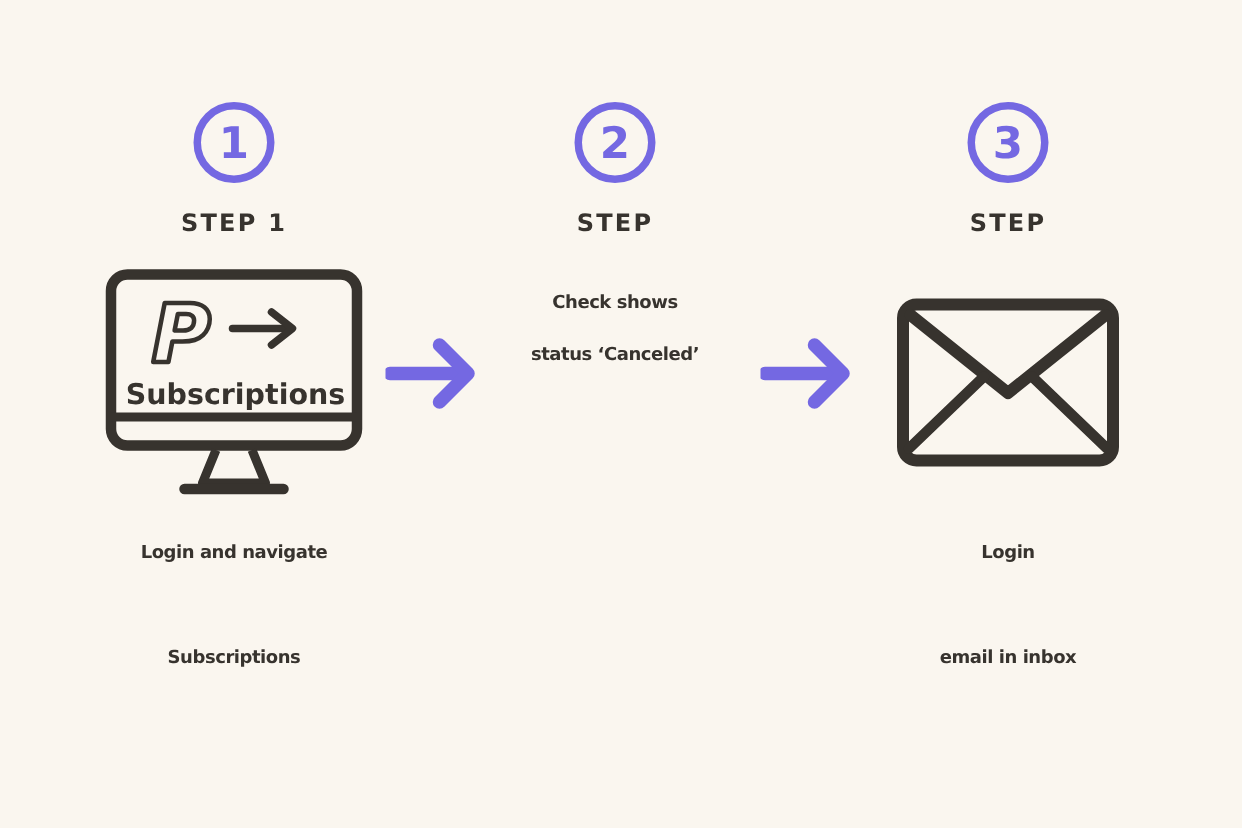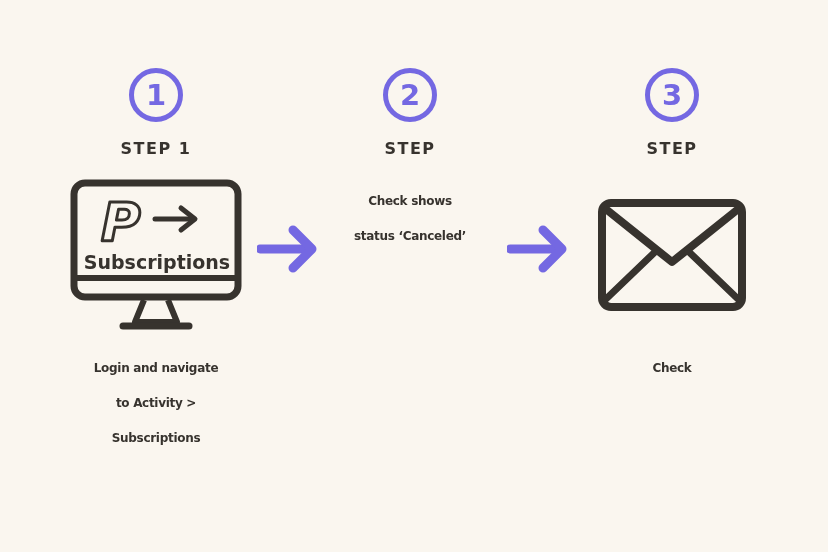--- a/index.html
+++ b/index.html
@@ -95,21 +95,21 @@
         <text class="stroke" x="32" y="62" font-size="54" font-style="italic" font-weight="bold" stroke-width="3" stroke-linejoin="round">P</text>
         <g>
           <line class="stroke" x1="86" y1="40" x2="122" y2="40" stroke-width="5" stroke-linecap="round"></line>
           <path class="stroke" d="M112 29 L126 40 L112 51" stroke-width="5" stroke-linecap="round" stroke-linejoin="round"></path>
         </g>
         <text class="ink-fill" x="88" y="90" font-size="19" font-weight="bold" text-anchor="middle">Subscriptions</text>
       </svg>
     </div>
     <div class="caption">
       <span>Login and navigate</span><br>
-      <span>to Activity &gt;</span><br>
+      <br>
       <span>Subscriptions</span>
     </div>
   </div>
 
   <svg class="flow-arrow flow-arrow-1" width="66" height="56" viewBox="0 0 66 56">
     <line class="accent-stroke" x1="3" y1="28" x2="45" y2="28" stroke-width="9" stroke-linecap="round"></line>
     <path class="accent-stroke" d="M36 9 L55 28 L36 47" stroke-width="9" stroke-linecap="round" stroke-linejoin="round"></path>
   </svg>
 
   <div class="col col-2">
@@ -135,18 +135,19 @@
     <div class="step-label">STEP</div>
     <div class="icon-box">
       <svg width="150" height="114" viewBox="0 0 150 114">
         <rect class="stroke" x="5" y="5" width="140" height="104" rx="9" stroke-width="8"></rect>
         <path class="stroke" d="M10 12 L75 64 L140 12" stroke-width="8" stroke-linecap="round" stroke-linejoin="round"></path>
         <path class="stroke" d="M9 101 L59 53" stroke-width="7" stroke-linecap="round"></path>
         <path class="stroke" d="M141 101 L91 53" stroke-width="7" stroke-linecap="round"></path>
       </svg>
     </div>
     <div class="caption">
-      <span>Check</span><br>
+      <span>Login</span><br>
       <br>
+      <span>email in inbox</span>
     </div>
   </div>
 
 </div>
 
 </body></html>

